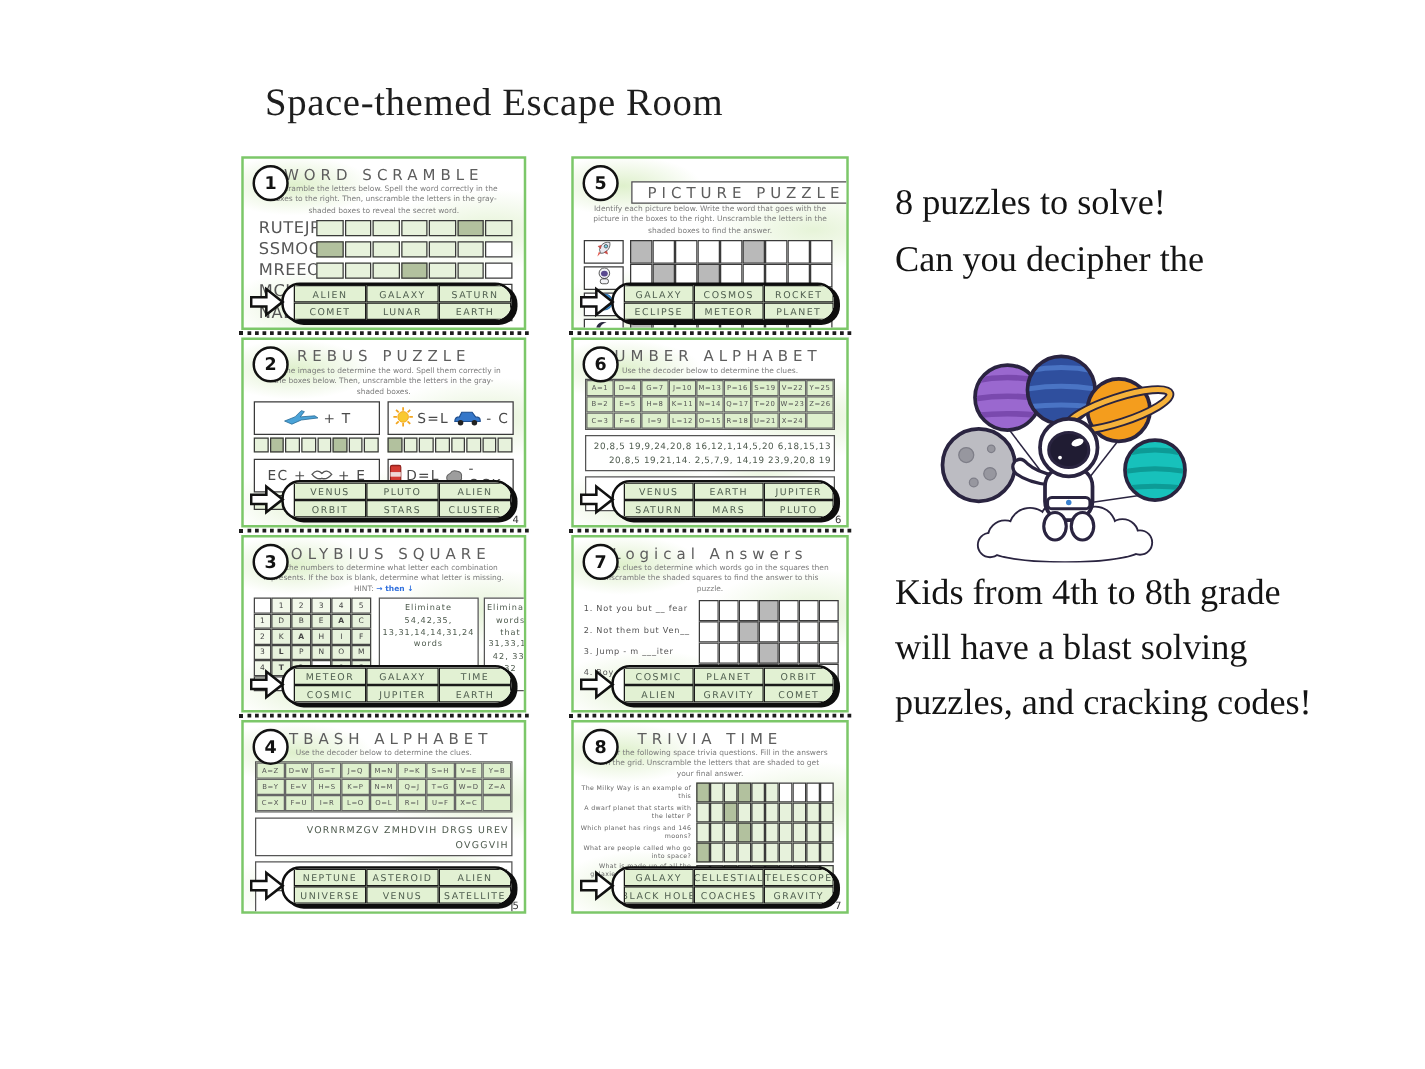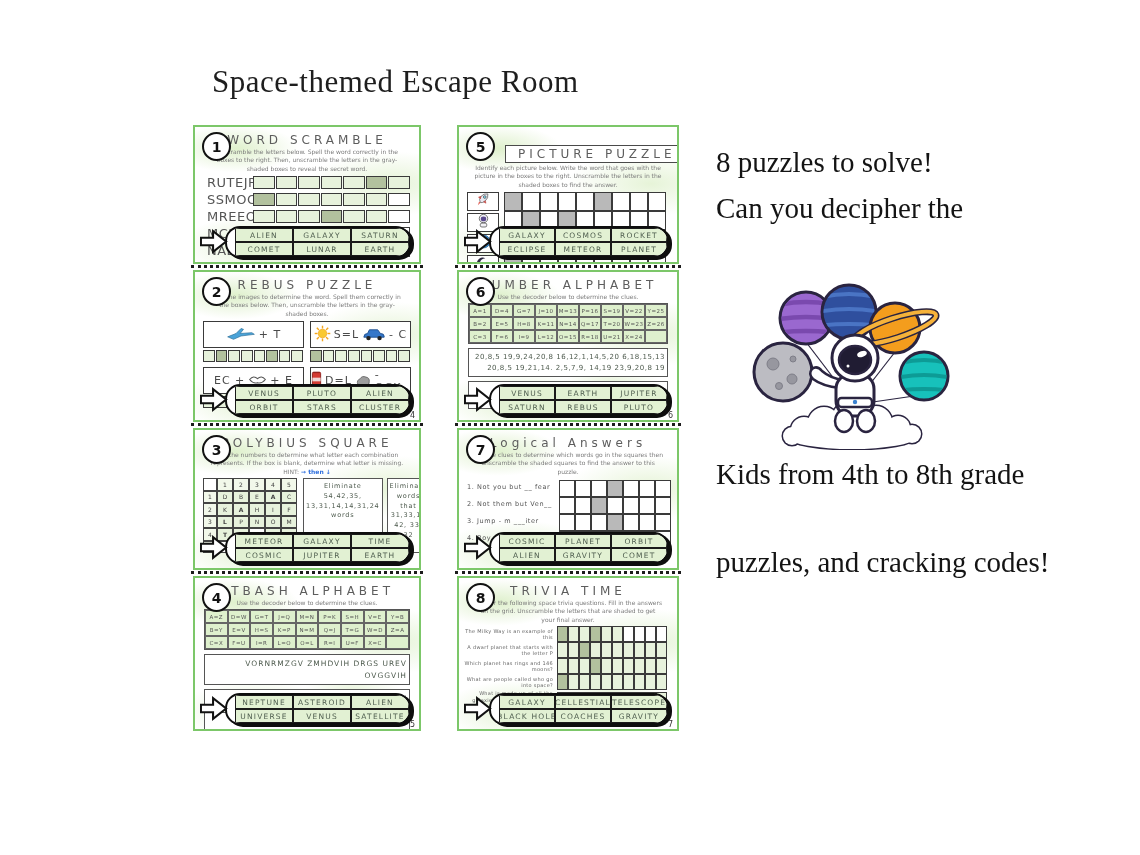--- a/index.html
+++ b/index.html
@@ -539,21 +539,21 @@
         </div>
         <div class="bank-wrap">
           <span class="bank-arrow"><svg width="28" height="25" viewBox="0 0 30 26">
               <path d="M1 9 L14 9 L14 2 L28 13 L14 24 L14 17 L1 17 Z" fill="#fff" stroke="#111" stroke-width="2.2"></path>
             </svg></span>
           <div class="bank">
             <div class="bank-cell">VENUS</div>
             <div class="bank-cell">EARTH</div>
             <div class="bank-cell">JUPITER</div>
             <div class="bank-cell">SATURN</div>
-            <div class="bank-cell">REBUS</div>
+            <div class="bank-cell">MARS</div>
             <div class="bank-cell">PLUTO</div>
           </div>
         </div>
         <div class="page-num">6</div>
       </div>
       <div class="sep"></div>
       <div class="card" style="height: 142px;">
         <div class="num-circle">7</div>
         <div class="card-title">Logical Answers</div>
         <div class="card-instr">Use the clues to determine which words go in the squares then unscramble the shaded squares to find the answer to this puzzle.</div>
@@ -706,20 +706,21 @@
             <div class="bank-cell">GRAVITY</div>
           </div>
         </div>
         <div class="page-num">7</div>
       </div>
     </div>
 
   <div class="mk-line" style="top:146px;">8 puzzles to solve!</div>
   <div class="mk-line" style="top:192px;">Can you decipher the</div>
   <div class="mk-line" style="top:458px;">Kids from 4th to 8th grade</div>
+  <div class="mk-line" style="top:502px;">will have a blast solving</div>
   <div class="mk-line" style="top:546px;"> puzzles, and cracking codes!</div>
 
   <div class="hero">
     <svg width="212" height="168" viewBox="0 0 212 168">
       <g stroke="#2a2440" stroke-width="1.2">
         <line x1="54" y1="60" x2="99" y2="119"></line>
         <line x1="97" y1="56" x2="101" y2="119"></line>
         <line x1="143" y1="70" x2="104" y2="120"></line>
         <line x1="169" y1="113" x2="107" y2="122"></line>
       </g>

